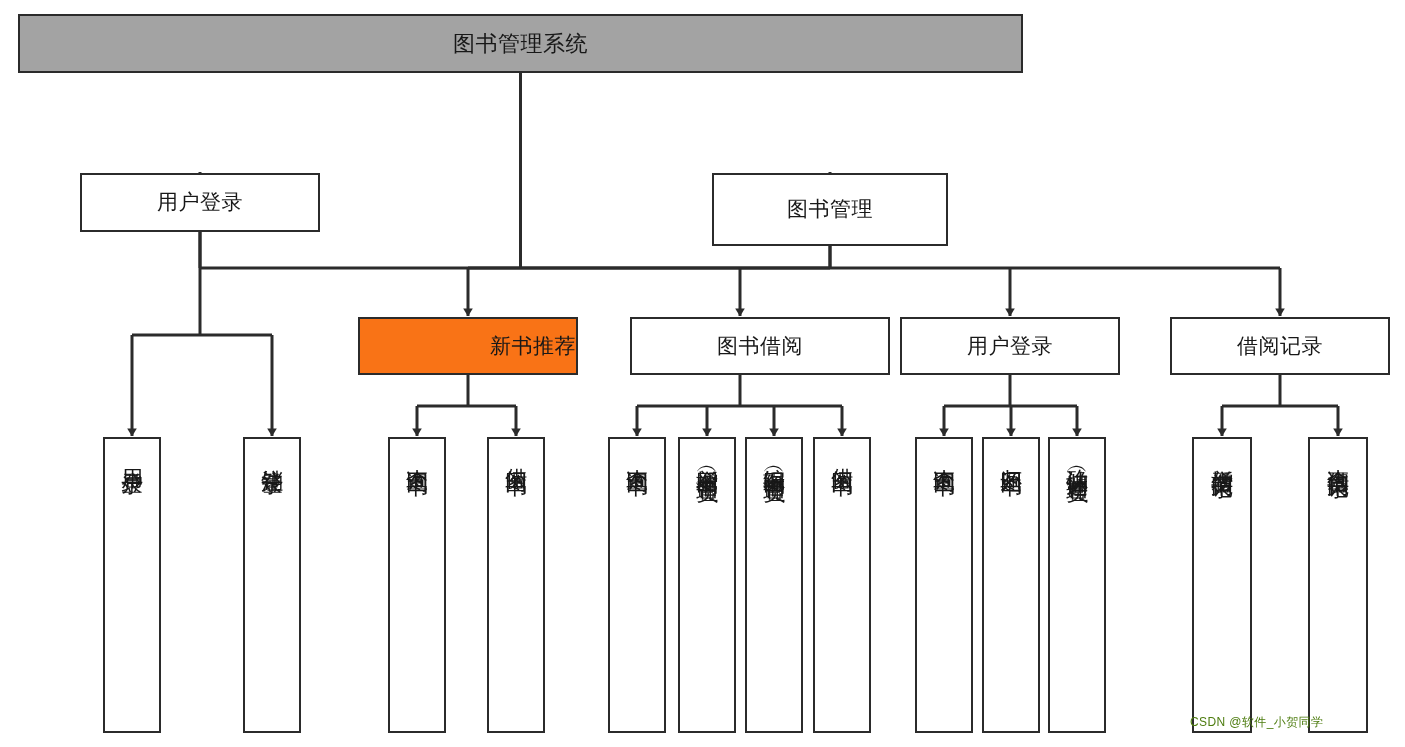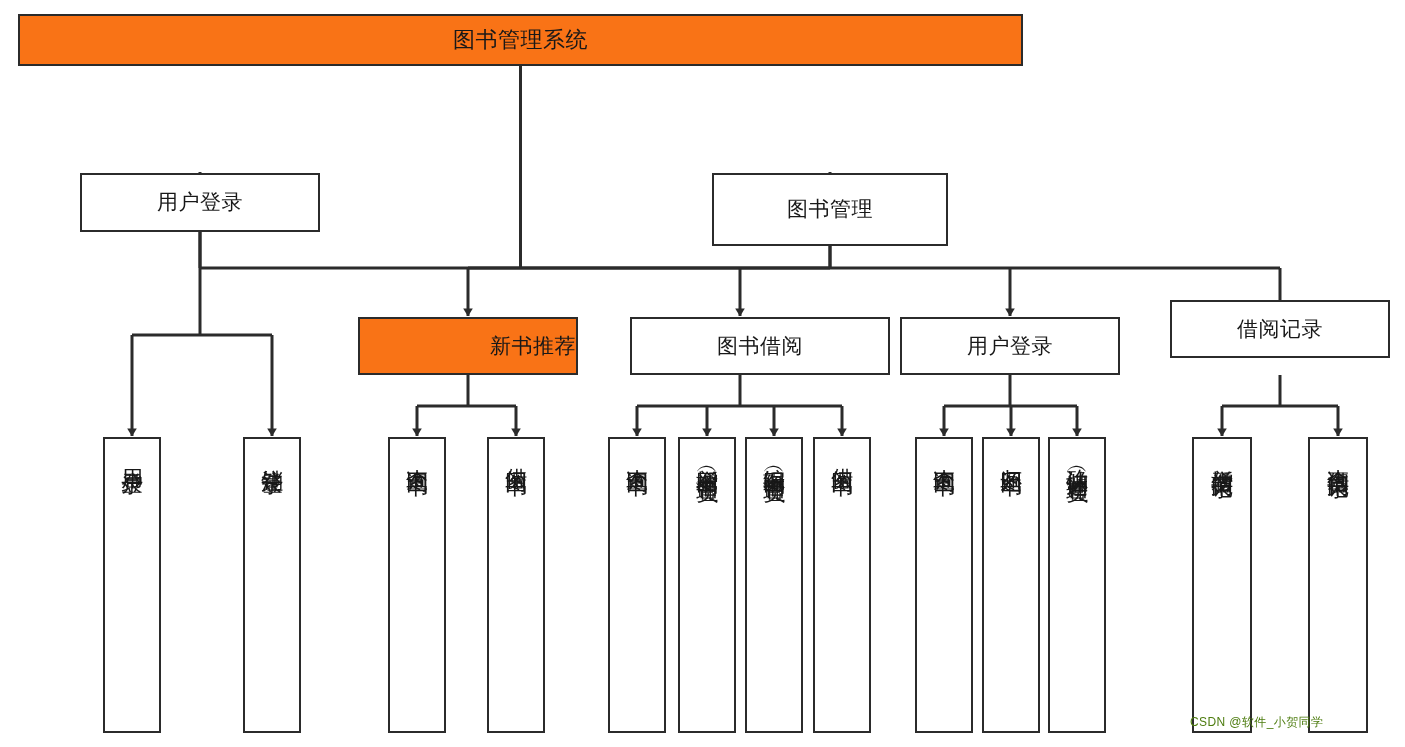--- a/index.html
+++ b/index.html
@@ -109,39 +109,39 @@
         <path d="M 944 406 L 944 436" marker-end="url(#arrow)"></path>
         <path d="M 1011 406 L 1011 436" marker-end="url(#arrow)"></path>
         <path d="M 1077 406 L 1077 436" marker-end="url(#arrow)"></path>
         <path d="M 1280 375 L 1280 406"></path>
         <path d="M 1222 406 L 1338 406"></path>
         <path d="M 1222 406 L 1222 436" marker-end="url(#arrow)"></path>
         <path d="M 1338 406 L 1338 436" marker-end="url(#arrow)"></path>
       </g>
   </svg>
   <div id="nodes-layer">
-      <div class="node root" style="left: 18px; top: 14px; width: 1005px; height: 52px; border-color: rgb(43, 43, 43); background: #f97316;">
+      <div class="node root" style="left: 18px; top: 14px; width: 1005px; height: 59px; border-color: rgb(43, 43, 43); background: #a3a3a3;">
         <span class="label" style="color: rgb(24, 24, 24);">图书管理系统</span>
       </div>
       <div class="node" style="left: 80px; top: 173px; width: 240px; height: 59px; border-color: rgb(43, 43, 43); background: rgb(255, 255, 255);">
         <span class="label" style="color: rgb(24, 24, 24);">用户登录</span>
       </div>
       <div class="node" style="left: 712px; top: 173px; width: 236px; height: 73px; border-color: rgb(43, 43, 43); background: rgb(255, 255, 255);">
         <span class="label" style="color: rgb(24, 24, 24);">图书管理</span>
       </div>
       <div class="node" style="left: 358px; top: 317px; width: 220px; height: 58px; border-color: rgb(43, 43, 43); background: #f97316; justify-content: flex-end;">
         <span class="label" style="color: rgb(24, 24, 24);">新书推荐</span>
       </div>
       <div class="node" style="left: 630px; top: 317px; width: 260px; height: 58px; border-color: rgb(43, 43, 43); background: rgb(255, 255, 255);">
         <span class="label" style="color: rgb(24, 24, 24);">图书借阅</span>
       </div>
       <div class="node" style="left: 900px; top: 317px; width: 220px; height: 58px; border-color: rgb(43, 43, 43); background: rgb(255, 255, 255);">
         <span class="label" style="color: rgb(24, 24, 24);">用户登录</span>
       </div>
-      <div class="node" style="left: 1170px; top: 300px; width: 220px; height: 58px; border-color: rgb(43, 43, 43); background: rgb(255, 255, 255);">
+      <div class="node" style="left: 1170px; top: 317px; width: 220px; height: 58px; border-color: rgb(43, 43, 43); background: rgb(255, 255, 255);">
         <span class="label" style="color: rgb(24, 24, 24);">借阅记录</span>
       </div>
       <div class="node vertical" style="left: 103px; top: 437px; width: 58px; height: 296px; border-color: rgb(43, 43, 43); background: rgb(255, 255, 255);">
         <span class="label" style="color: rgb(24, 24, 24);">用户登录</span>
       </div>
       <div class="node vertical" style="left: 243px; top: 437px; width: 58px; height: 296px; border-color: rgb(43, 43, 43); background: rgb(255, 255, 255);">
         <span class="label" style="color: rgb(24, 24, 24);">注销登录</span>
       </div>
       <div class="node vertical" style="left: 388px; top: 437px; width: 58px; height: 296px; border-color: rgb(43, 43, 43); background: rgb(255, 255, 255);">
         <span class="label" style="color: rgb(24, 24, 24);">查询图书</span>

